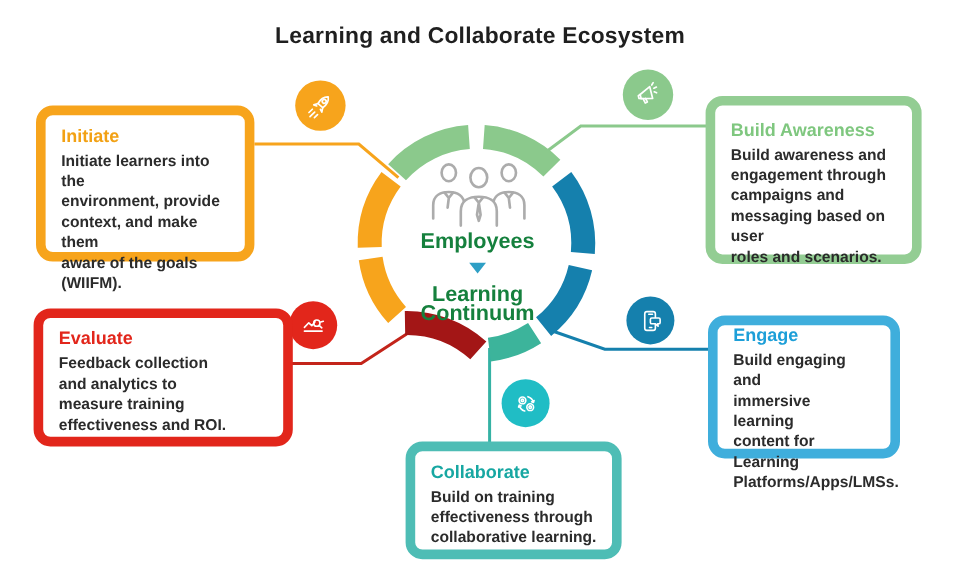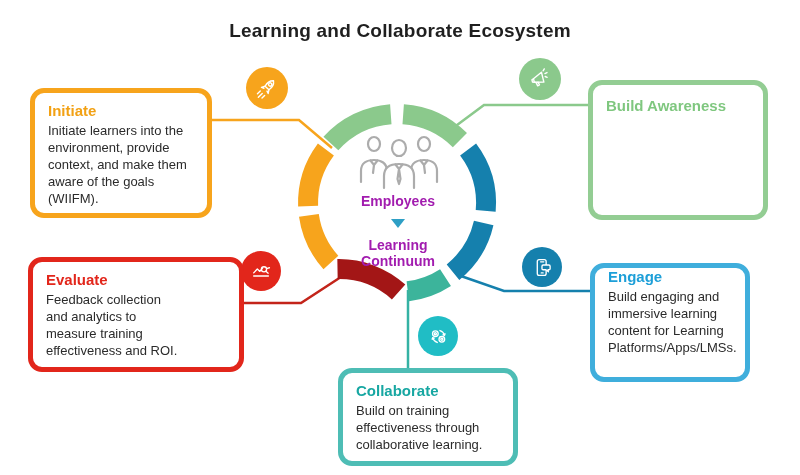--- a/index.html
+++ b/index.html
@@ -6,31 +6,31 @@
   .stage{
     position:relative;width:800px;height:475px;background:#ffffff;
     font-family:"Liberation Sans", sans-serif;overflow:hidden;
   }
   .main-title{
     position:absolute;left:0;top:20px;width:800px;text-align:center;
     font-size:19px;font-weight:700;color:#1f1f1f;letter-spacing:.2px;
   }
   .diagram-svg{position:absolute;left:0;top:0;}
   .node-box{
-    position:absolute;background:#ffffff;border:5px solid #be185d;border-radius:14px;
+    position:absolute;background:#ffffff;border:8px solid #be185d;border-radius:14px;
     padding:9px 13px;box-sizing:border-box;
   }
   .node-title{font-size:15px;font-weight:700;margin-bottom:3px;}
-  .node-desc{font-size:13px;font-weight:400;color:#2b2b2b;line-height:17px;white-space:pre-line;}
+  .node-desc{font-size:13px;font-weight:700;color:#2b2b2b;line-height:17px;white-space:pre-line;}
   .icon-circle{
     position:absolute;border-radius:50%;display:flex;align-items:center;justify-content:center;
   }
   .center-label{
-    position:absolute;left:347px;width:102px;text-align:center;color:#a21caf;
-    font-weight:700;font-size:14px;line-height:16px;white-space:pre-line;
+    position:absolute;left:347px;width:102px;text-align:center;color:#15803d;
+    font-weight:700;font-size:18px;line-height:16px;white-space:pre-line;
   }
   .down-triangle{
     position:absolute;left:391px;top:219px;width:0;height:0;
     border-left:7px solid transparent;border-right:7px solid transparent;
     border-top:9px solid #2e9fc5;
   }
   
   .box-initiate{border-color:#f7a41c;}   .box-initiate .node-title{color:#f2a114;}
   .box-awareness{border-color:#93cd93;}  .box-awareness .node-title{color:#7fc77f;}
   .box-evaluate{border-color:#e2261b;}   .box-evaluate .node-title{color:#e2261b;}
@@ -111,20 +111,25 @@
       <g transform="rotate(-14 12 12)">
         <path d="M6.2 10.3 L14.8 6.2 L14.8 15.6 L6.2 13.6 Z"></path>
         <path d="M6.2 10.3 L4.6 10.9 L4.6 13.1 L6.2 13.6"></path>
         <path d="M7.6 13.9 L8.4 17.6 L10.2 17.2 L9.5 14.3"></path>
         <path d="M16.6 5.4 L18.1 3.9 M17.6 8.2 L19.7 7.8 M17.2 10.9 L18.8 12.1"></path>
       </g>
     </svg>
   </div>
   <div class="node-box box-awareness" style="left:588px;top:80px;width:180px;height:140px;padding-top:12px;">
     <div class="node-title">Build Awareness</div>
+    <div class="node-desc">Build awareness and
+engagement through
+campaigns and
+messaging based on user
+roles and scenarios.</div>
   </div>
 
   <div class="icon-circle" style="left:241px;top:251px;width:40px;height:40px;background:#e2261b;">
     <svg width="25" height="25" viewBox="0 0 24 24" fill="none" stroke="#ffffff" stroke-width="1.3" stroke-linecap="round" stroke-linejoin="round">
       <path d="M4.5 13.3 L8 9.6 L10.4 11.9 L13 8.8"></path>
       <circle cx="14.4" cy="9.9" r="2.5"></circle>
       <path d="M16.2 11.7 L18.4 13.6"></path>
       <path d="M17.6 9 L19.6 8.4"></path>
       <path d="M4.5 16.3 H18.6"></path>
     </svg>

